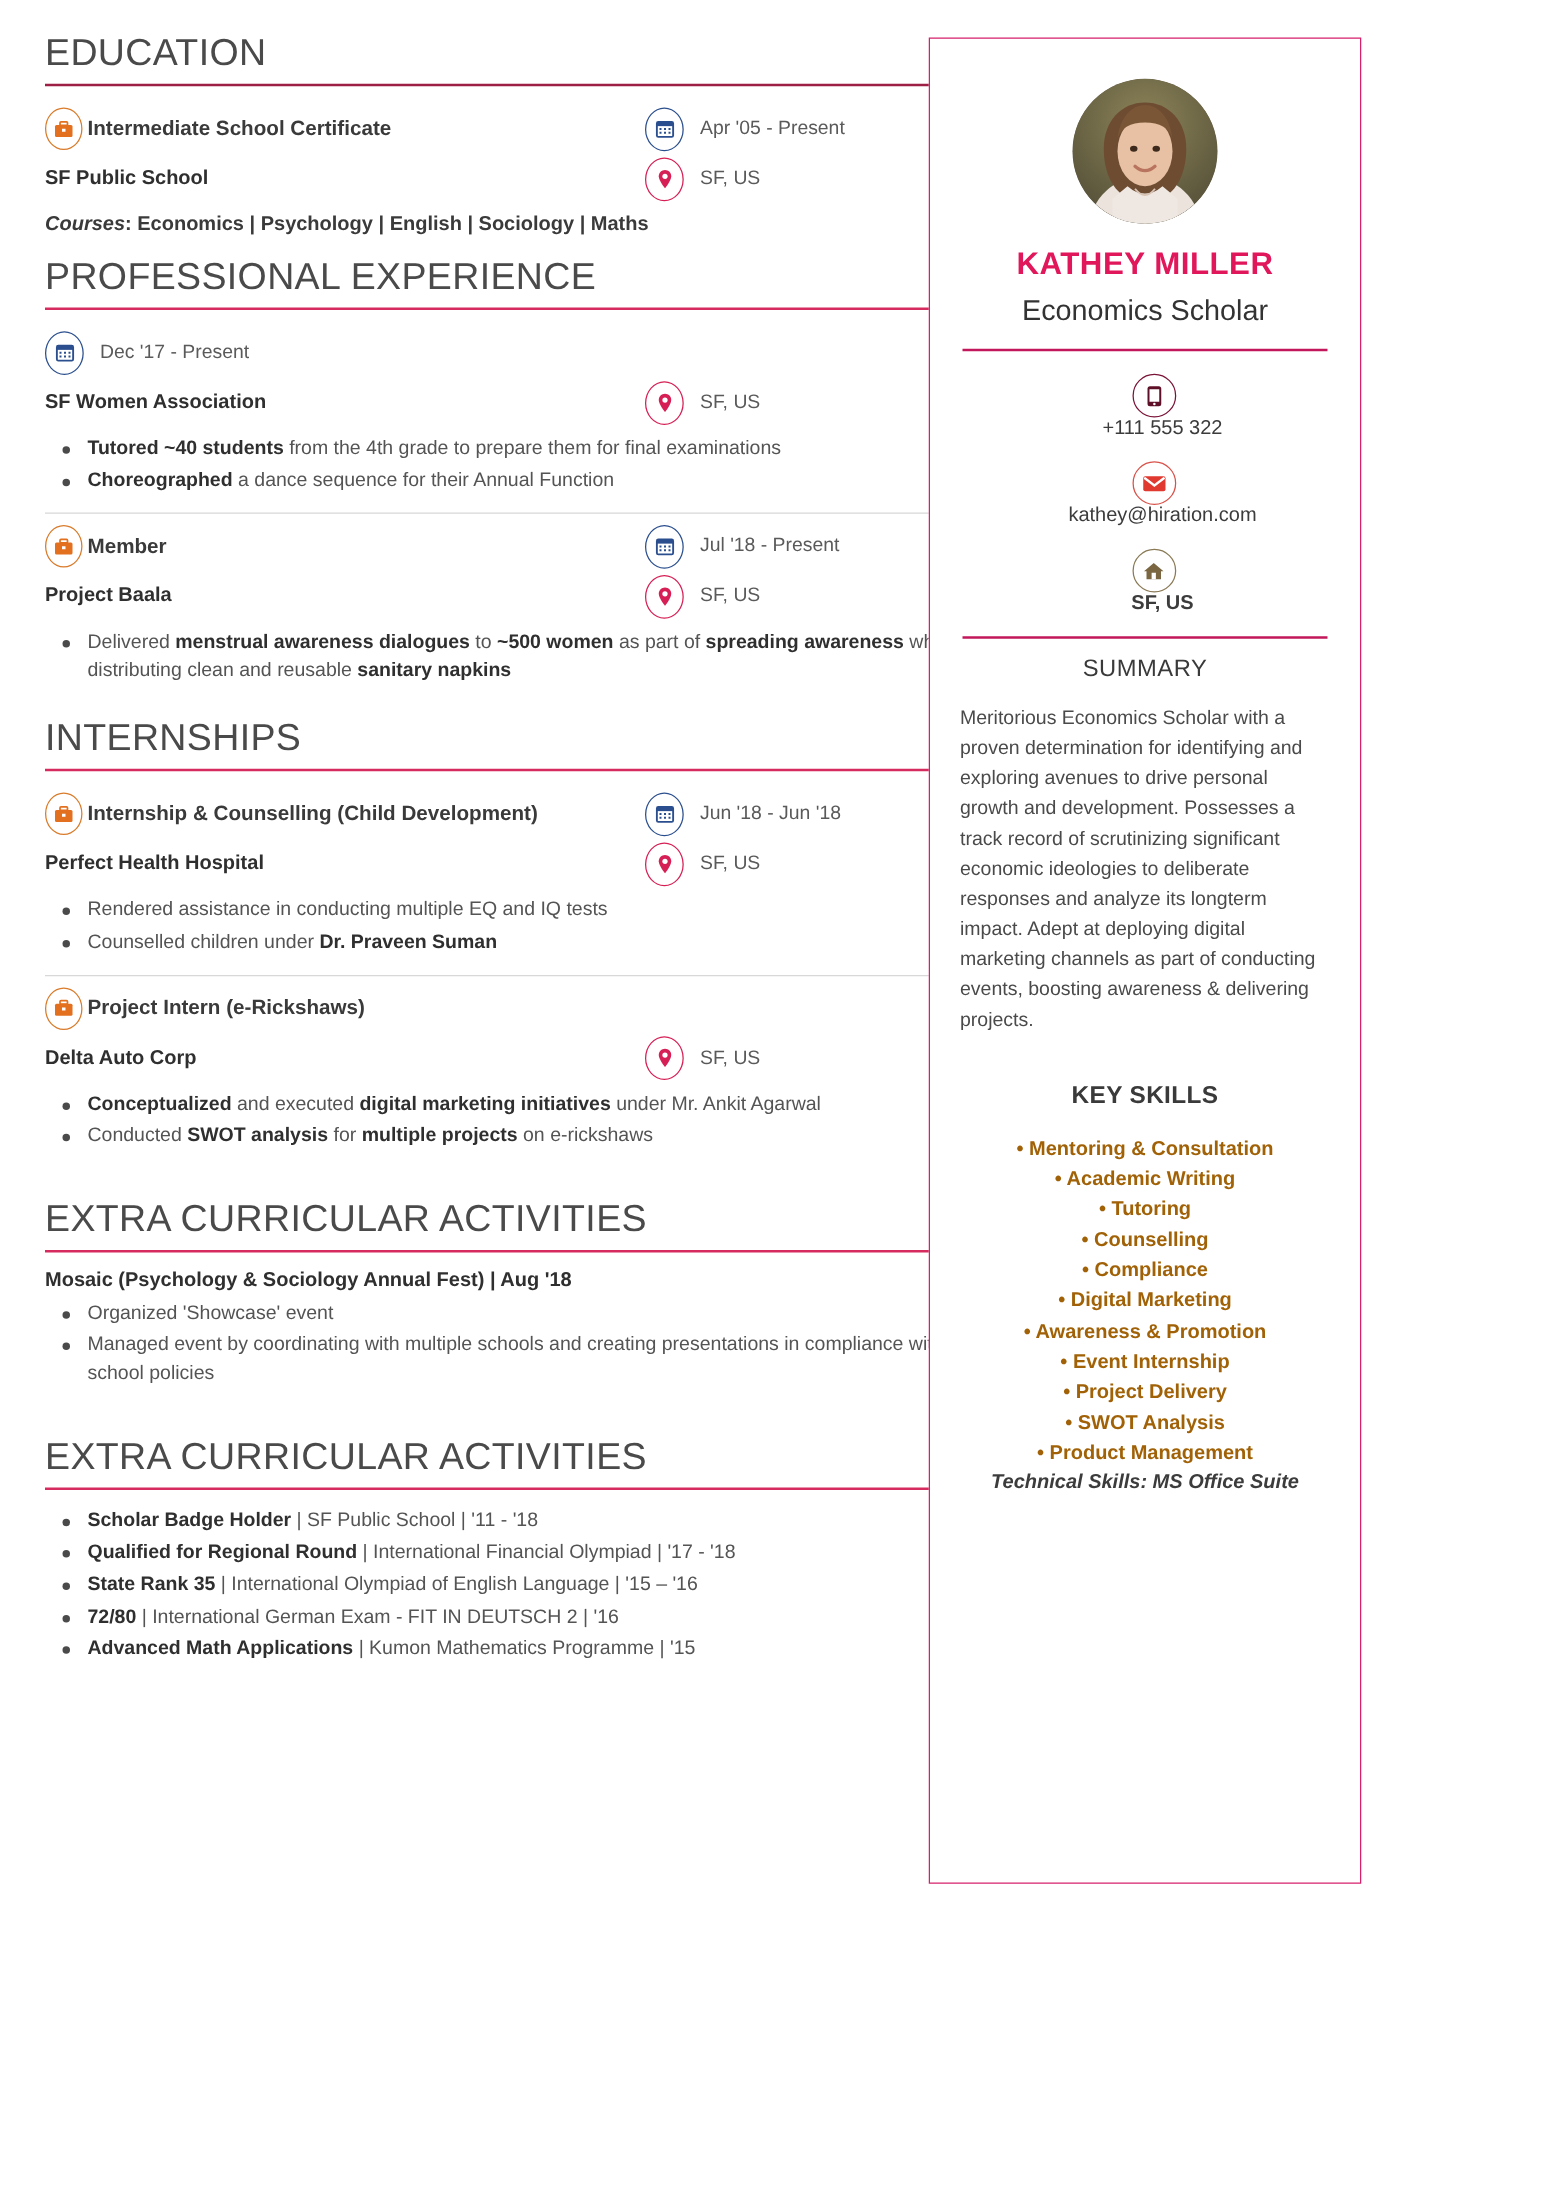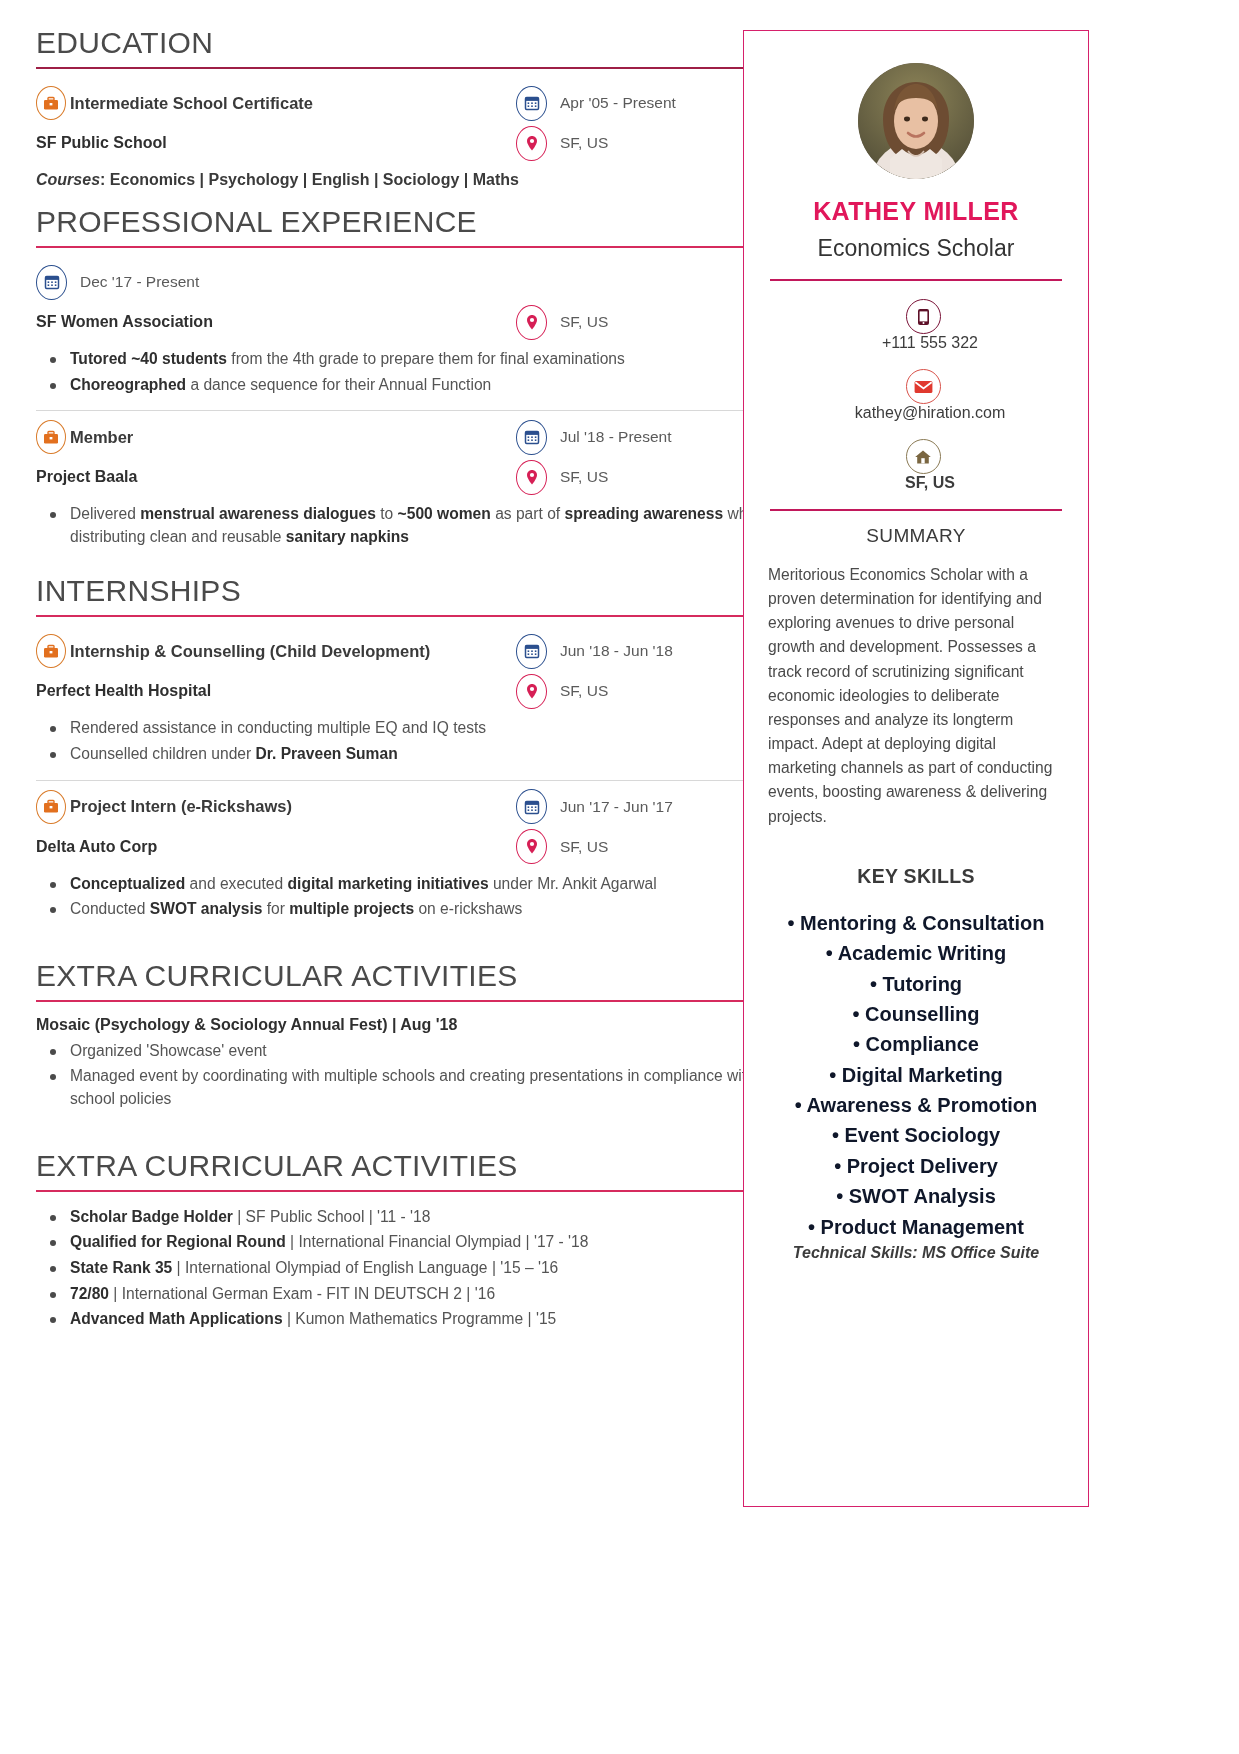--- a/index.html
+++ b/index.html
@@ -212,23 +212,23 @@
   }
   .skills-head {
     font-size: 19.5px;
     font-weight: 700;
     color: #3a3a3a;
     margin-top: 36px;
     letter-spacing: 0.3px;
   }
   .skills-list { margin-top: 20px; }
   .skill {
-    font-size: 20px;
-    font-weight: 700;
-    color: #0f172a;
+    font-size: 16px;
+    font-weight: 700;
+    color: #a16207;
     line-height: 1.52;
   }
   .tech-skills {
     font-size: 16px;
     font-style: italic;
     font-weight: 700;
     color: #3c3c3c;
     margin-top: 2px;
   }
 </style>
@@ -443,35 +443,20 @@
         <div class="entry-row">
           <div class="entry-left">
             <span class="ico">
               <svg width="16" height="15" viewBox="0 0 16 15">
                   <rect x="1" y="4" width="14" height="9.5" rx="1.2" fill="#e2701f"></rect>
                   <rect x="5" y="1.5" width="6" height="2.8" rx="0.8" fill="none" stroke="#e2701f" stroke-width="1.4"></rect>
                   <rect x="6.6" y="7" width="2.8" height="2.4" fill="#fff"></rect>
                 </svg>
             </span>
             <span class="role-txt reg">Project Intern (e-Rickshaws)</span>
-          </div>
-          <div class="entry-right">
-            <span class="ico cal">
-              <svg width="16" height="16" viewBox="0 0 16 16">
-                  <rect x="1.5" y="2.5" width="13" height="12" rx="1.2" fill="none" stroke="#2b4f8e" stroke-width="1.5"></rect>
-                  <rect x="1.5" y="2.5" width="13" height="3.4" fill="#2b4f8e"></rect>
-                  <rect x="3.6" y="7.4" width="1.6" height="1.6" fill="#2b4f8e"></rect>
-                  <rect x="7.2" y="7.4" width="1.6" height="1.6" fill="#2b4f8e"></rect>
-                  <rect x="10.8" y="7.4" width="1.6" height="1.6" fill="#2b4f8e"></rect>
-                  <rect x="3.6" y="10.4" width="1.6" height="1.6" fill="#2b4f8e"></rect>
-                  <rect x="7.2" y="10.4" width="1.6" height="1.6" fill="#2b4f8e"></rect>
-                  <rect x="10.8" y="10.4" width="1.6" height="1.6" fill="#2b4f8e"></rect>
-                </svg>
-            </span>
-            <span class="meta-txt">Jun '17 -  Jun '17</span>
           </div>
         </div>
         <div class="org-row">
           <div class="org-left">
             <span class="org-txt">Delta Auto Corp</span>
           </div>
           <div class="entry-right">
             <span class="ico loc">
               <svg width="14" height="17" viewBox="0 0 14 17">
                   <path d="M7 1C4.2 1 2 3.2 2 6c0 3.6 5 9.6 5 9.6S12 9.6 12 6c0-2.8-2.2-5-5-5z" fill="#d61f55"></path>
@@ -585,21 +570,21 @@
 
     <div class="skills-head">KEY SKILLS</div>
     <div class="skills-list">
         <div class="skill">• Mentoring &amp; Consultation</div>
         <div class="skill">• Academic Writing</div>
         <div class="skill">• Tutoring</div>
         <div class="skill">• Counselling</div>
         <div class="skill">• Compliance</div>
         <div class="skill">• Digital Marketing</div>
         <div class="skill">• Awareness &amp; Promotion</div>
-        <div class="skill">• Event Sociology</div>
+        <div class="skill">• Event Internship</div>
         <div class="skill">• Project Delivery</div>
         <div class="skill">• SWOT Analysis</div>
         <div class="skill">• Product Management</div>
       </div>
     <div class="tech-skills">Technical Skills: MS Office Suite</div>
 
   </div>
 
 </div>
 

